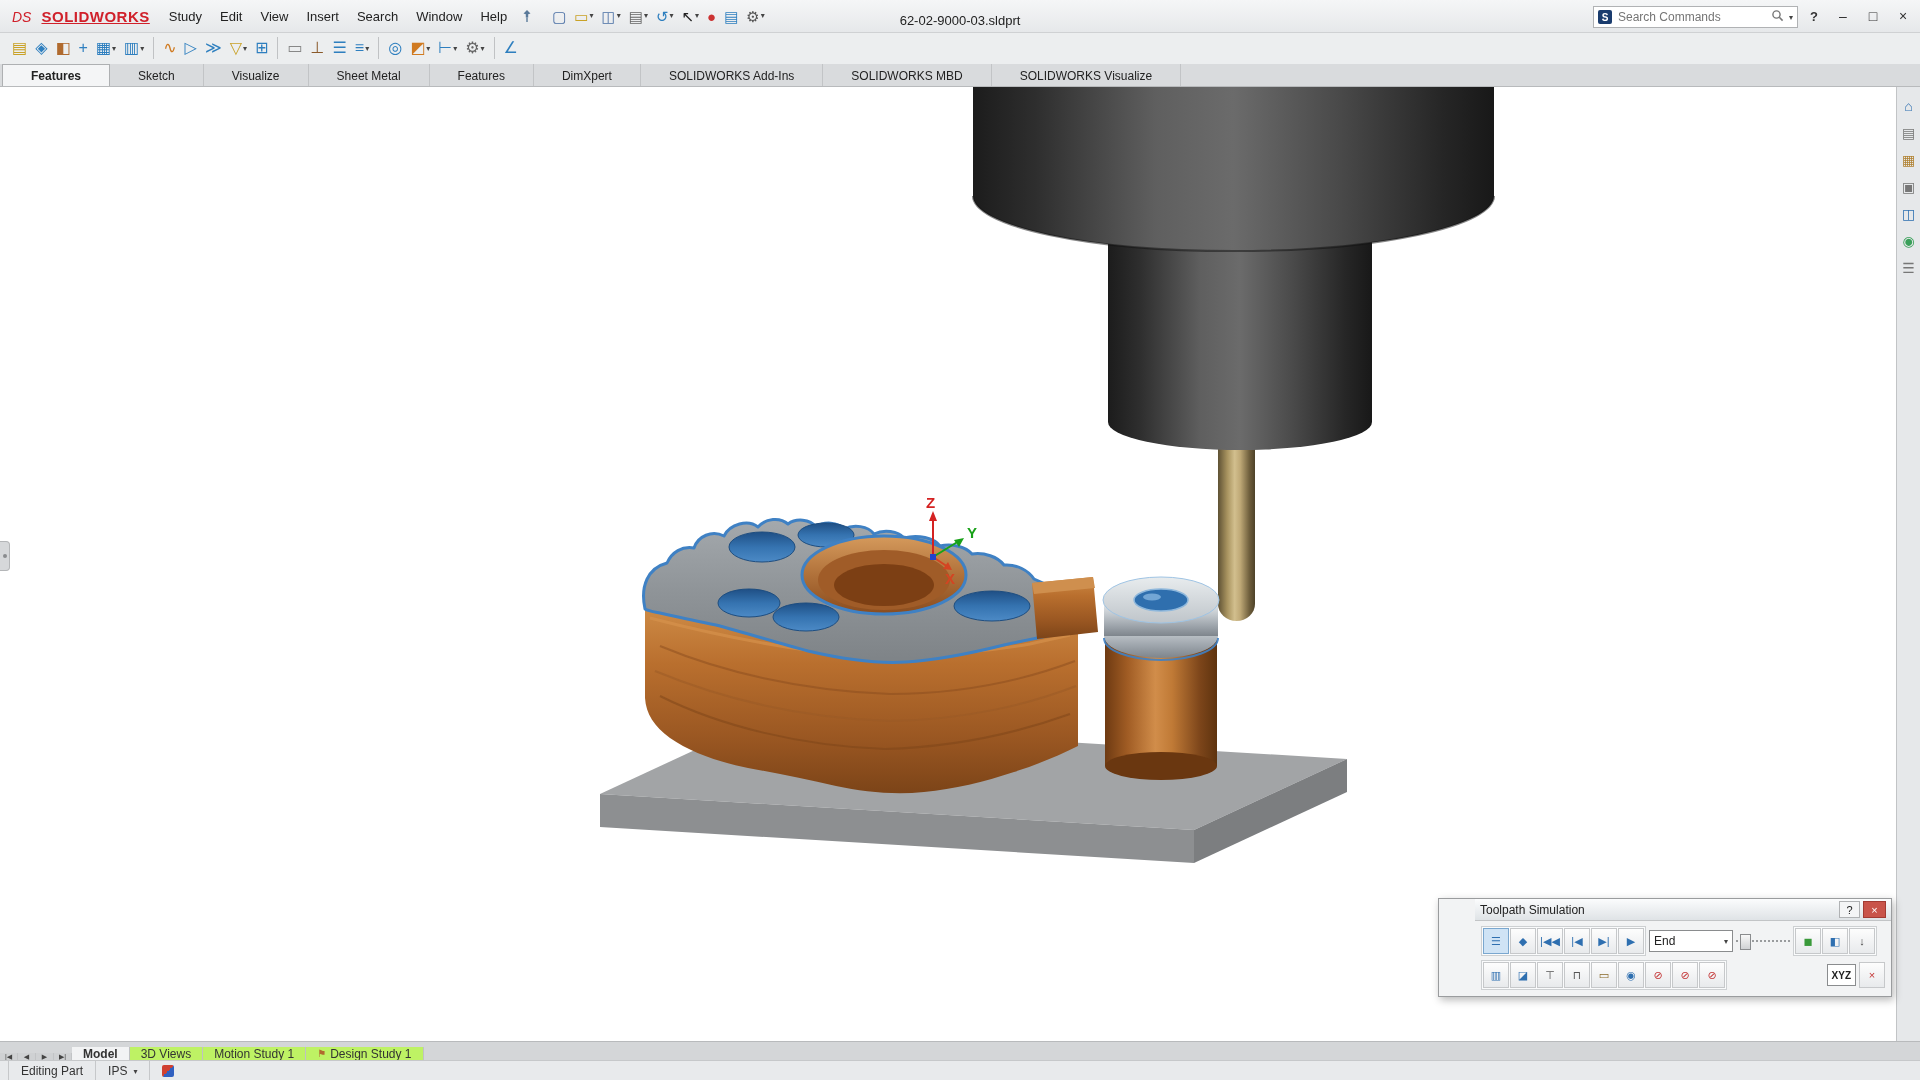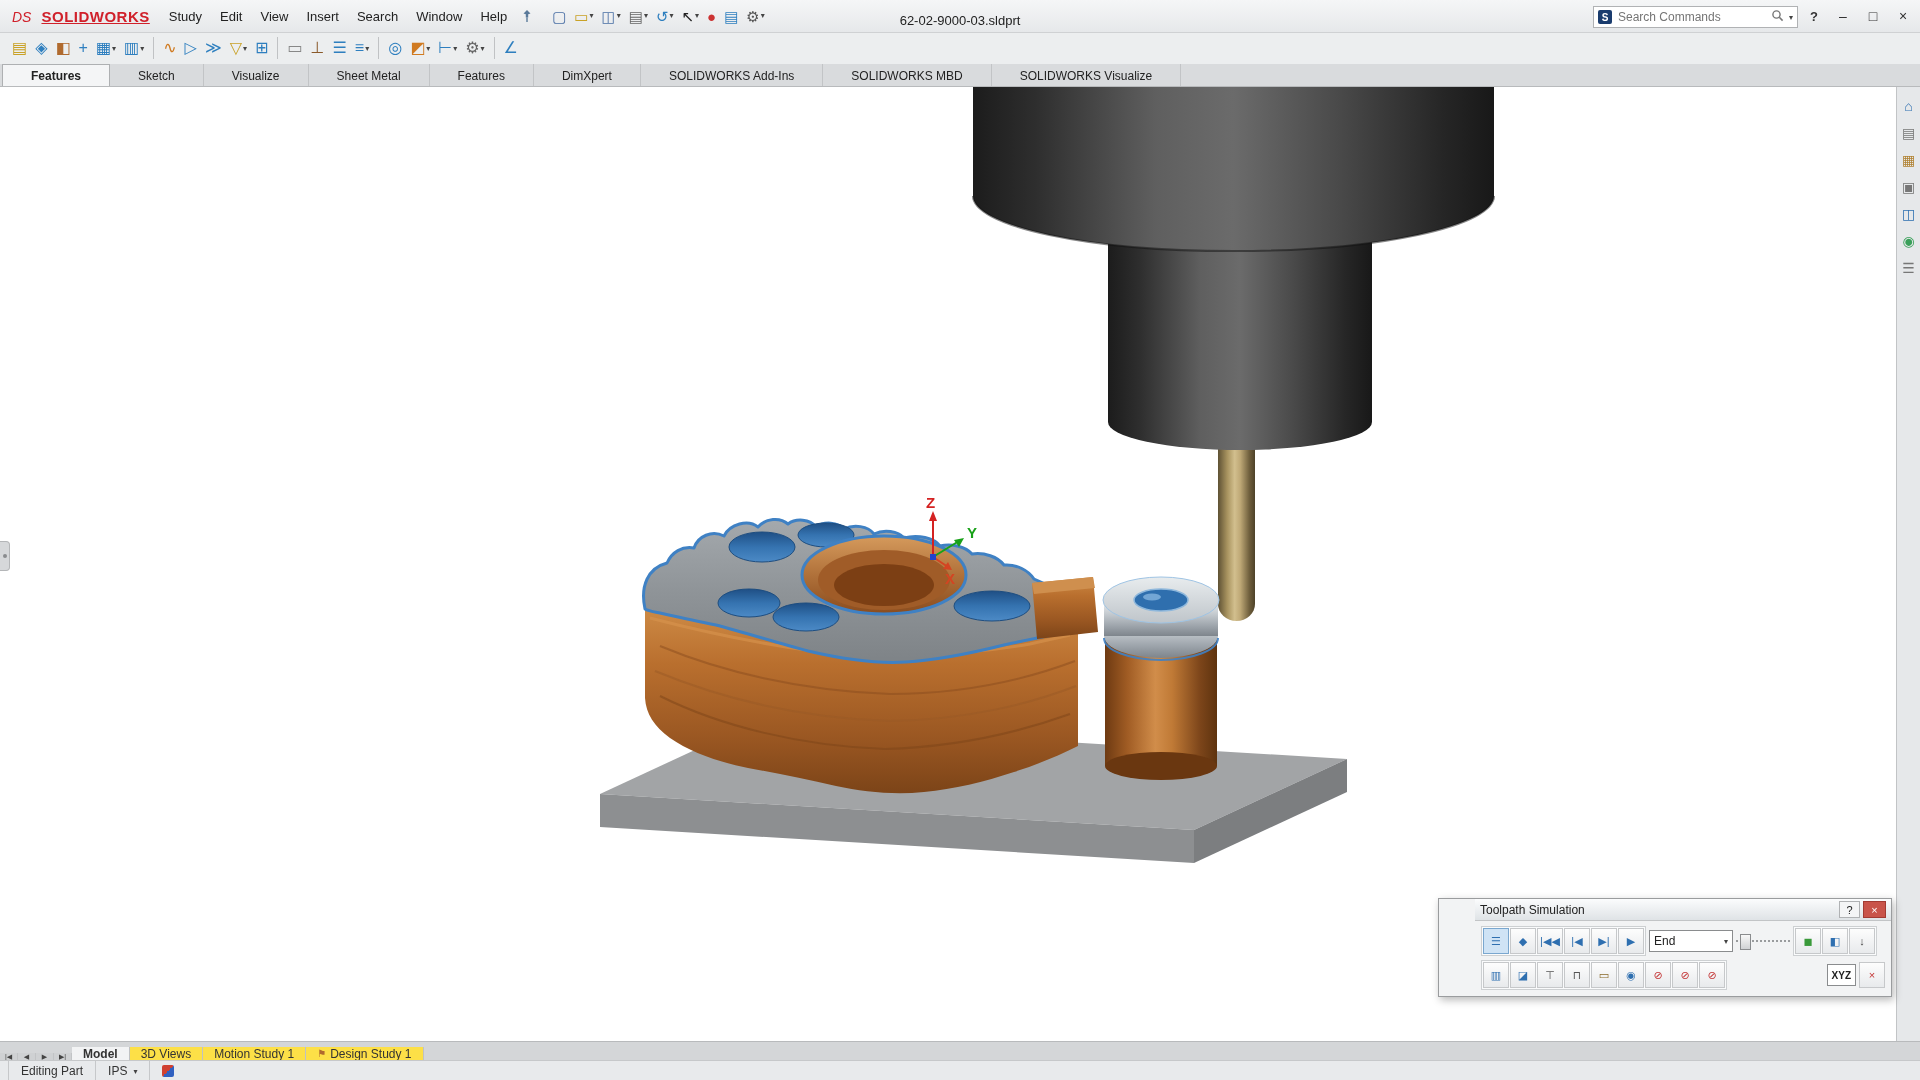--- a/index.html
+++ b/index.html
@@ -90,21 +90,21 @@
   .spacer{flex:1;}
   .xyzbtn{height:20px;padding:0 4px;font-size:10px;font-weight:bold;border:1px solid #8a8c8e;
     background:#fff;display:flex;align-items:center;flex:none;}
 
   
   .bottombar{position:absolute;top:1041px;left:0;right:0;height:19px;background:#d4d6d8;
     display:flex;align-items:flex-end;border-top:1px solid #b8babc;z-index:30;}
   .navbtn{width:17px;display:flex;align-items:center;justify-content:center;font-size:7px;
     color:#444;border-right:1px solid #c2c4c6;background:#cfd1d3;}
   .btab{display:flex;align-items:center;gap:4px;padding:0 11px;font-size:12px;color:#333;
-    border-right:1px solid #bfc1c3;background:#fde047;}
+    border-right:1px solid #bfc1c3;background:#bef264;}
   .btab.active{background:#f2f3f4;font-weight:bold;}
   .btab .tabicon{font-size:10px;color:#b06a2e;line-height:1;}
 
   
   .statusbar{position:absolute;top:1060px;left:0;right:0;height:20px;background:#e8eaec;
     border-top:1px solid #c6c8ca;display:flex;align-items:center;font-size:12px;color:#333;
     padding:0 0 0 8px;z-index:30;}
   .sb-left{flex:1;}
   .sb-sect{height:100%;padding:0 12px;border-left:1px solid #c6c8ca;display:flex;
     align-items:center;gap:5px;}

